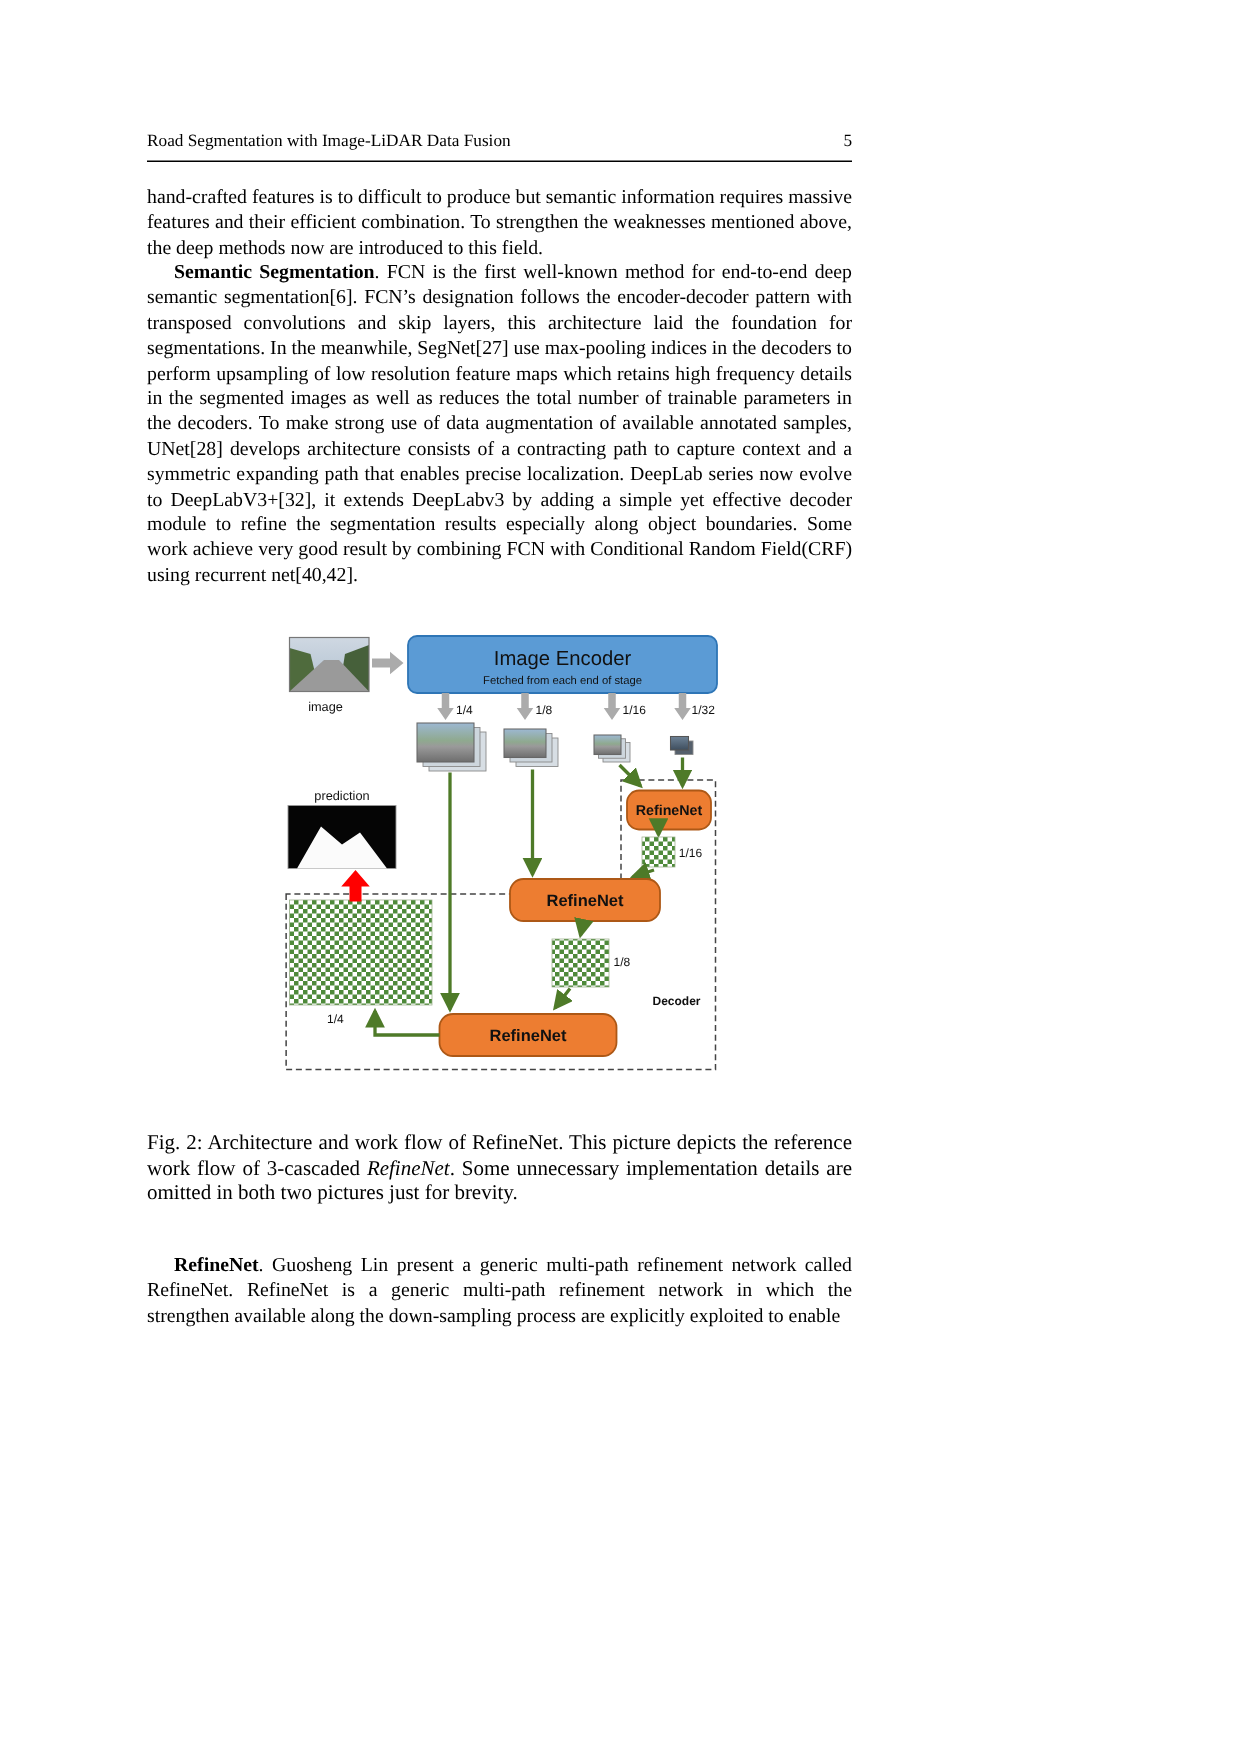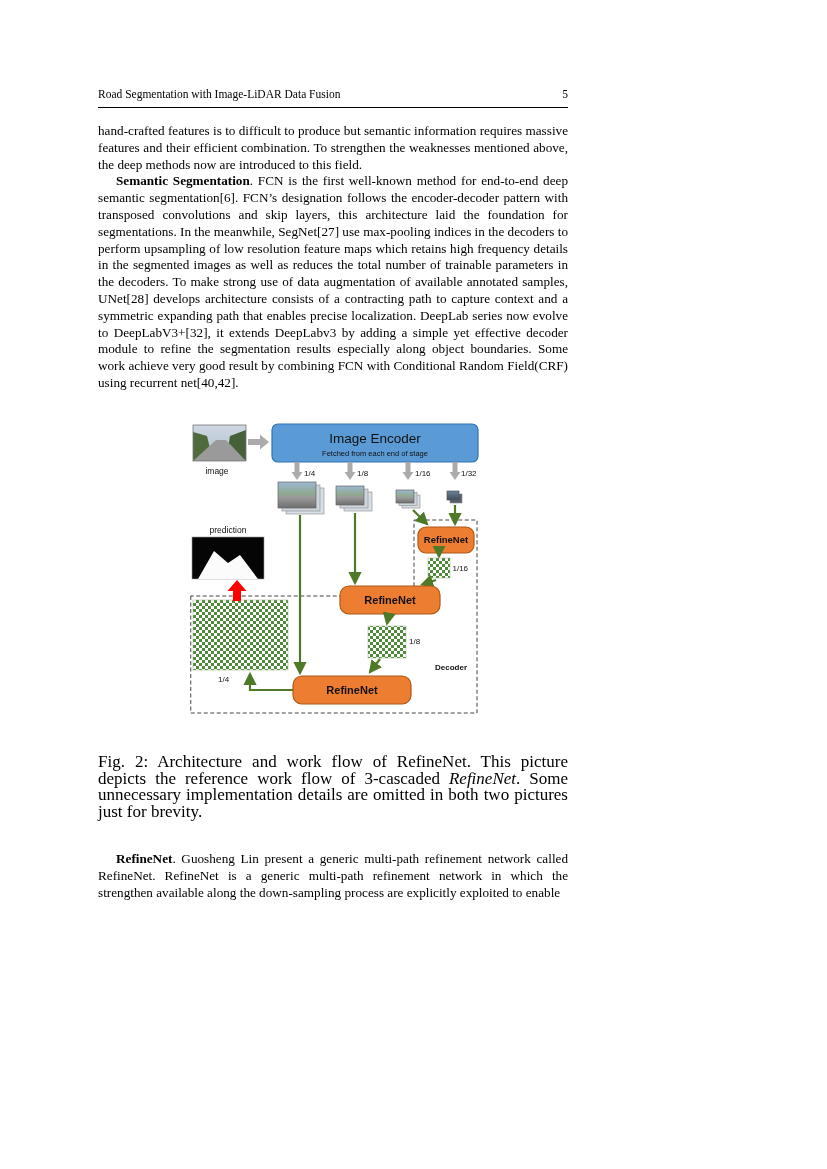--- a/index.html
+++ b/index.html
@@ -13,21 +13,21 @@
   .content { position:absolute; left:98px; top:88px; width:470px; }
   .header {
     display:flex; justify-content:space-between; align-items:flex-end;
     font-size:11.5px; padding-bottom:7px; border-bottom:1px solid #000;
   }
   .body-text { margin-top:15px; }
   .para { font-size:13.2px; line-height:16.8px; text-align:justify; }
   .para.indent { text-indent:18px; }
   .lead { font-weight:bold; }
   .figure-wrap { margin:28px 0 0 92px; width:290px; }
-  .caption { margin-top:34px; font-size:17px; line-height:16.8px; text-align:justify; }
+  .caption { margin-top:34px; font-size:14px; line-height:16.8px; text-align:justify; }
   .caption .math { font-style:italic; }
   .p3 { margin-top:30px; }
   svg text { font-family:"Liberation Sans", sans-serif; fill:#111; }
 </style>
 </head>
 <body>
 
 <div class="page">
   <div class="content">
 

